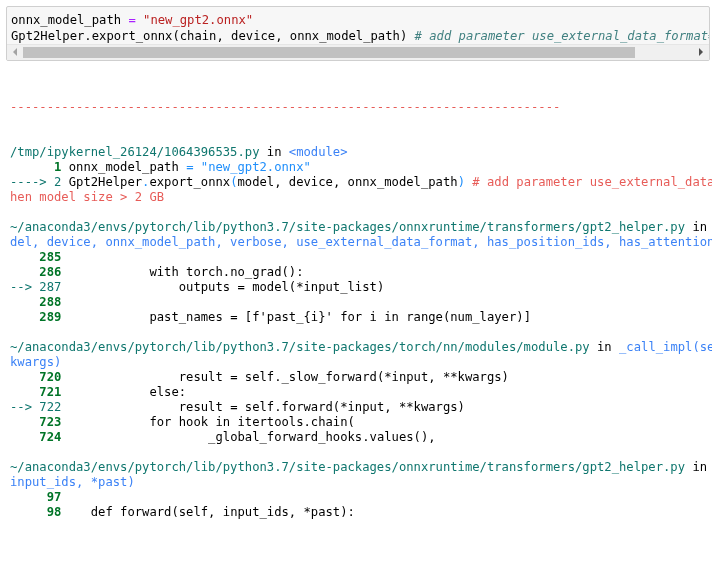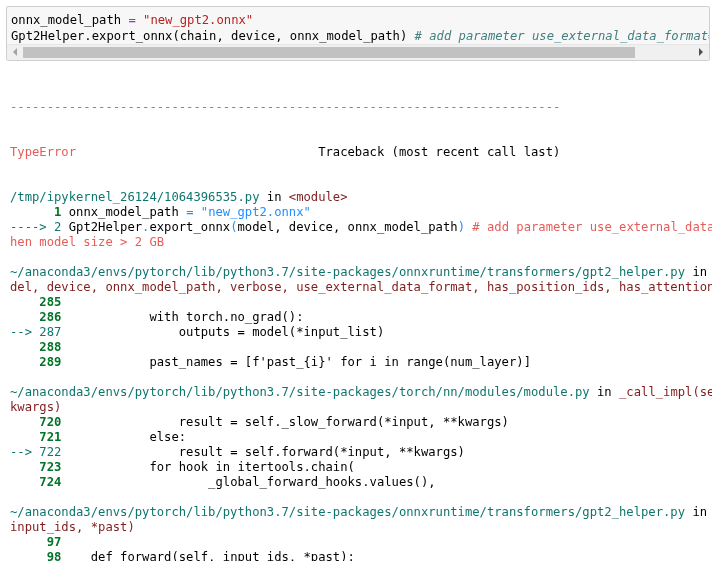--- a/index.html
+++ b/index.html
@@ -12,21 +12,21 @@
   .hscroll .arrow-left { position:absolute; left:6px; top:3px; width:0; height:0;
                          border-top:4px solid transparent; border-bottom:4px solid transparent; border-right:4px solid #a3a3a3; }
   .hscroll .arrow-right { position:absolute; right:6px; top:3px; width:0; height:0;
                           border-top:4px solid transparent; border-bottom:4px solid transparent; border-left:4px solid #505050; }
   .hscroll .thumb { position:absolute; left:16px; top:2px; width:612px; height:11px; background:#c1c1c1; }
   .output { position:absolute; left:10px; top:70px; width:702px; white-space:pre; line-height:15px; color:#000; }
   .line { height:15px; }
   .red { color:#e75c58; }
   .green { color:#0f766e; }
   .dgreen { color:#007427; font-weight:bold; }
-  .cyan { color:#7f1d1d; }
+  .cyan { color:#3b82f6; }
   .blue { color:#208ffb; }
   .str { color:#ba2121; }
   .op { color:#aa22ff; }
   .comment { color:#408080; font-style:italic; }
   .sep { color:#e75c58; }
   .blank { height:15px; }
 </style>
 </head>
 <body>
 
@@ -34,17 +34,16 @@
   <div class="input-code"><div><span>onnx_model_path</span><span class="op"> = </span><span class="str">"new_gpt2.onnx"</span></div><div><span>Gpt2Helper.export_onnx(chain, device, onnx_model_path) </span><span class="comment"># add parameter use_external_data_format=True when model</span></div></div>
   <div class="hscroll">
     <span class="arrow-left"></span>
     <span class="thumb"></span>
     <span class="arrow-right"></span>
   </div>
 </div>
 
 <div class="output" id="tb">
   <div class="line sep">---------------------------------------------------------------------------</div>
-  <div class="line"><span class="red">TypeError</span><span id="hdr-pad">                                 </span><span>Traceback (most recent call last)</span></div>
   <div id="frames"><div class="line"><span class="green">/tmp/ipykernel_26124/1064396535.py</span><span> in </span><span class="cyan">&lt;module&gt;</span></div><div class="line"><span>      </span><span class="dgreen">1</span><span> </span><span>onnx_model_path </span><span class="blue">= </span><span class="blue">"new_gpt2.onnx"</span></div><div class="line"><span class="green">----&gt; </span><span class="green">2</span><span> </span><span>Gpt2Helper</span><span class="blue">.</span><span>export_onnx</span><span class="blue">(</span><span>model, device, onnx_model_path</span><span class="blue">)</span><span class="red"> # add parameter use_external_data_format=True w</span></div><div class="line"><span class="red">hen model size &gt; 2 GB</span></div><div class="blank"></div><div class="line"><span class="green">~/anaconda3/envs/pytorch/lib/python3.7/site-packages/onnxruntime/transformers/gpt2_helper.py</span><span> in </span></div><div class="line cyan">del, device, onnx_model_path, verbose, use_external_data_format, has_position_ids, has_attention_mask)</div><div class="line"><span>    </span><span class="dgreen">285</span><span></span></div><div class="line"><span>    </span><span class="dgreen">286</span><span>            with torch.no_grad():</span></div><div class="line"><span class="green">--&gt; </span><span class="green">287</span><span>                outputs = model(*input_list)</span></div><div class="line"><span>    </span><span class="dgreen">288</span><span></span></div><div class="line"><span>    </span><span class="dgreen">289</span><span>            past_names = [f'past_{i}' for i in range(num_layer)]</span></div><div class="blank"></div><div class="line"><span class="green">~/anaconda3/envs/pytorch/lib/python3.7/site-packages/torch/nn/modules/module.py</span><span> in </span><span class="cyan">_call_impl(self, *input, **</span></div><div class="line cyan">kwargs)</div><div class="line"><span>    </span><span class="dgreen">720</span><span>                result = self._slow_forward(*input, **kwargs)</span></div><div class="line"><span>    </span><span class="dgreen">721</span><span>            else:</span></div><div class="line"><span class="green">--&gt; </span><span class="green">722</span><span>                result = self.forward(*input, **kwargs)</span></div><div class="line"><span>    </span><span class="dgreen">723</span><span>            for hook in itertools.chain(</span></div><div class="line"><span>    </span><span class="dgreen">724</span><span>                    _global_forward_hooks.values(),</span></div><div class="blank"></div><div class="line"><span class="green">~/anaconda3/envs/pytorch/lib/python3.7/site-packages/onnxruntime/transformers/gpt2_helper.py</span><span> in </span></div><div class="line cyan">input_ids, *past)</div><div class="line"><span>     </span><span class="dgreen">97</span><span></span></div><div class="line"><span>     </span><span class="dgreen">98</span><span>    def forward(self, input_ids, *past):</span></div></div>
   
   
 </div>
 
 </body></html>

